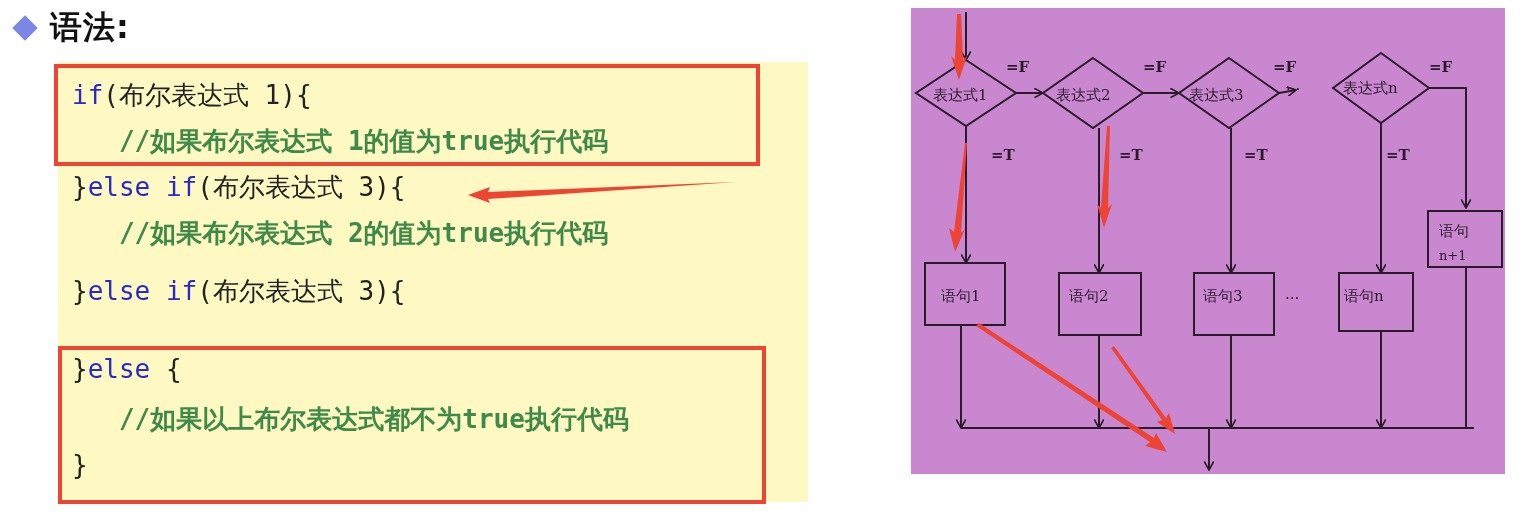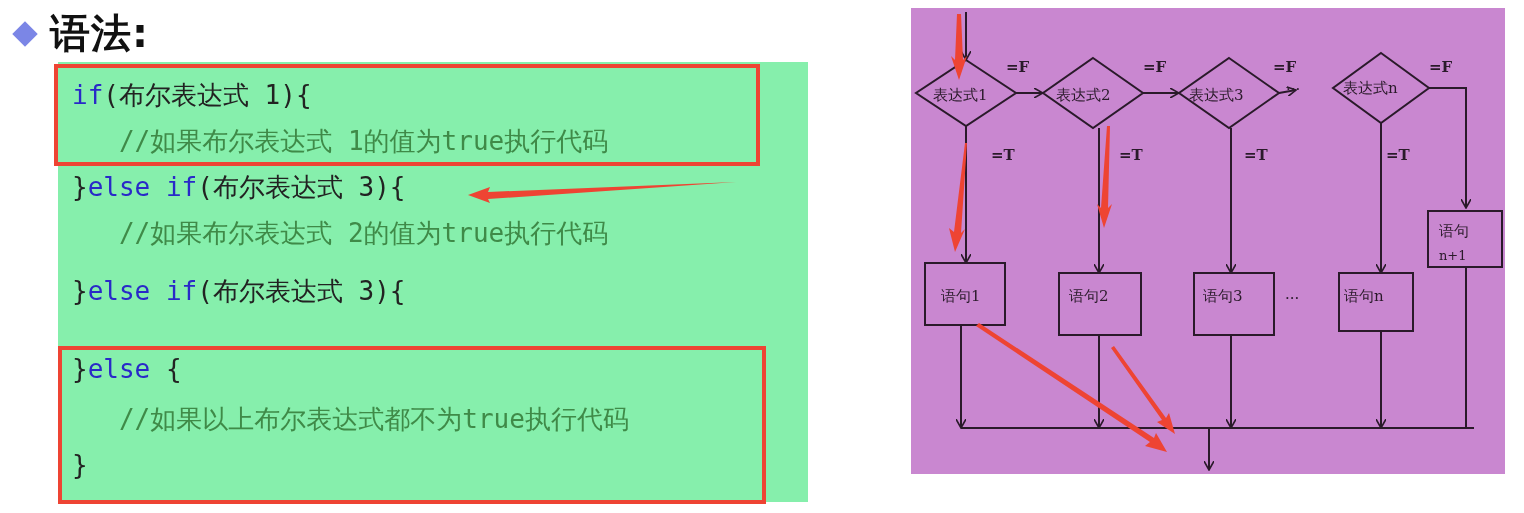--- a/index.html
+++ b/index.html
@@ -1,24 +1,24 @@
 <!DOCTYPE html>
 <html><head>
 <meta charset="utf-8">
 <style>
   html, body { margin:0; padding:0; }
   body { width:1524px; height:513px; background:#ffffff; position:relative; overflow:hidden;
          font-family:"DejaVu Sans", sans-serif; }
   .heading { position:absolute; left:10px; top:6px; display:flex; align-items:center; }
   .diamond-bullet { width:18px; height:18px; background:#7b86e6; transform:rotate(45deg); margin:0 16px 0 6px; }
-  .heading-text { font-size:40px; font-weight:bold; color:#111; letter-spacing:1px; }
-  .code-block { position:absolute; left:58px; top:62px; width:750px; height:440px; background:#86efac; }
+  .heading-text { font-size:32px; font-weight:bold; color:#111; letter-spacing:1px; }
+  .code-block { position:absolute; left:58px; top:62px; width:750px; height:440px; background:#fef9c3; }
   .code-line { position:absolute; left:14px; font-family:"DejaVu Sans Mono", monospace; font-size:26px; white-space:pre; color:#222; }
   .kw { color:#2929c8; }
-  .cm { color:#3f8a48; }
+  .cm { color:#3f8a48;font-weight:bold; }
   .hl-box { position:absolute; border:4px solid #ee4433; box-sizing:border-box; }
   .diagram { position:absolute; left:911px; top:8px; width:594px; height:466px; background:#c987d0; }
   svg text { font-family:"DejaVu Serif", serif; }
 </style>
 </head>
 <body>
 
 <div class="heading">
   <div class="diamond-bullet"></div>
   <span class="heading-text">语法:</span>

